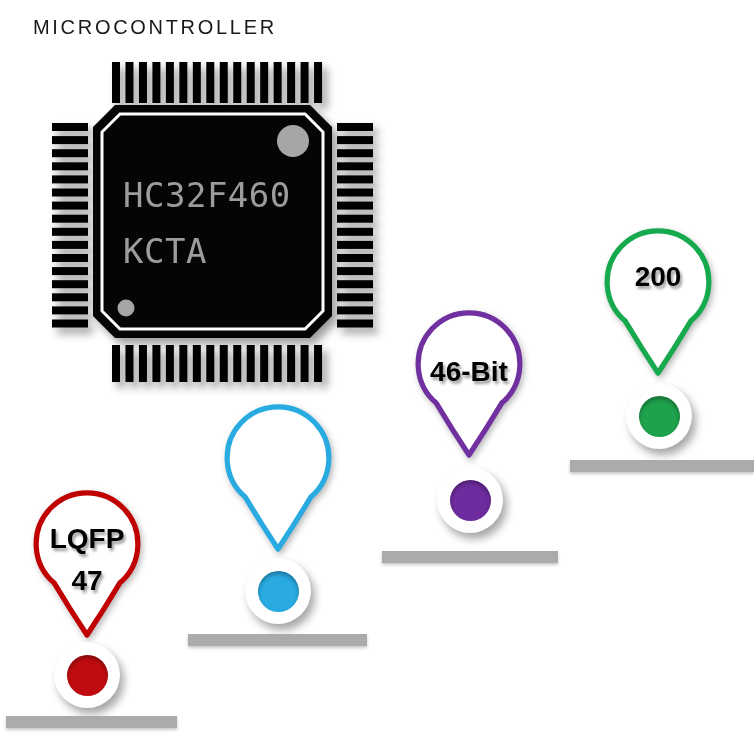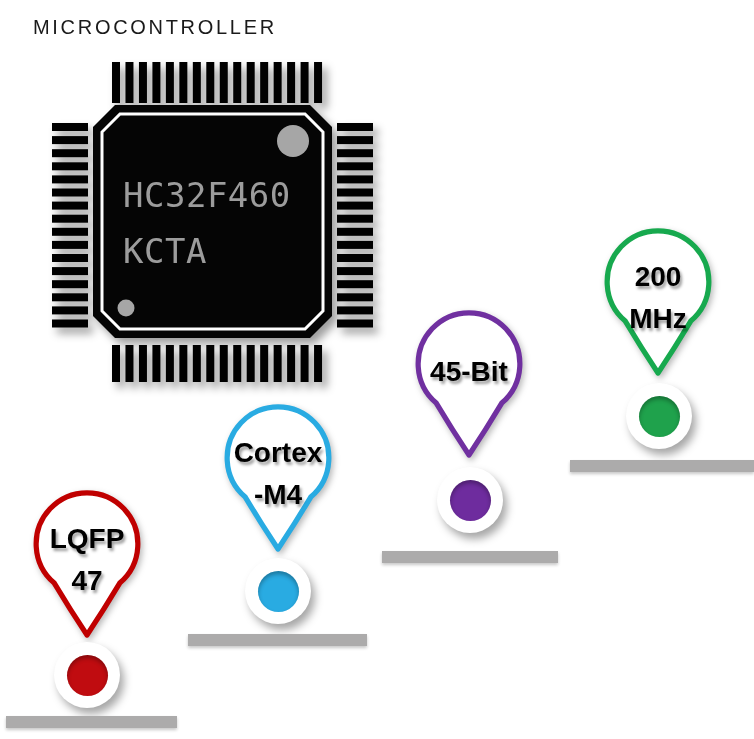--- a/index.html
+++ b/index.html
@@ -143,50 +143,45 @@
     <div class="dot">
       <span class="dot-inner" style="background-color: rgb(192, 12, 16);"></span>
     </div>
     <div class="bar" style="background-color: rgb(172, 171, 171);"></div>
   </div>
 
   <div class="feature" id="f-core">
     <svg class="balloon" viewBox="0 0 100 121" preserveAspectRatio="none">
       <path d="M23.6,75.4 A41,41 0 1 1 76.4,75.4 Q64,96 50,117 Q36,96 23.6,75.4 Z" stroke="#29ABE2"></path>
     </svg>
-    <div class="balloon-text">
-      <div>Cortex</div>
-      <div>-M4</div>
-    </div>
     <div class="dot">
       <span class="dot-inner" style="background-color: rgb(41, 171, 226);"></span>
     </div>
     <div class="bar" style="background-color: rgb(172, 171, 171);"></div>
   </div>
 
   <div class="feature" id="f-arch">
     <svg class="balloon" viewBox="0 0 100 121" preserveAspectRatio="none">
       <path d="M23.6,75.4 A41,41 0 1 1 76.4,75.4 Q64,96 50,117 Q36,96 23.6,75.4 Z" stroke="#7030A0"></path>
     </svg>
     <div class="balloon-text">
-      <div>45-Bit</div>
+      <div>46-Bit</div>
     </div>
     <div class="dot">
       <span class="dot-inner" style="background-color: rgb(110, 44, 158);"></span>
     </div>
     <div class="bar" style="background-color: rgb(172, 171, 171);"></div>
   </div>
 
   <div class="feature" id="f-freq">
     <svg class="balloon" viewBox="0 0 100 121" preserveAspectRatio="none">
       <path d="M23.6,75.4 A41,41 0 1 1 76.4,75.4 Q64,96 50,117 Q36,96 23.6,75.4 Z" stroke="#17A94E"></path>
     </svg>
     <div class="balloon-text">
       <div>200</div>
-      <div>MHz</div>
     </div>
     <div class="dot">
       <span class="dot-inner" style="background-color: rgb(31, 162, 76);"></span>
     </div>
     <div class="bar" style="background-color: rgb(172, 171, 171);"></div>
   </div>
 
 </div>
 
 </body></html>

